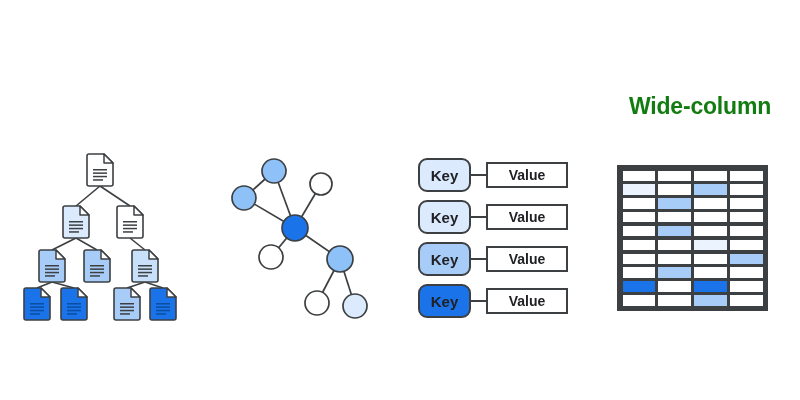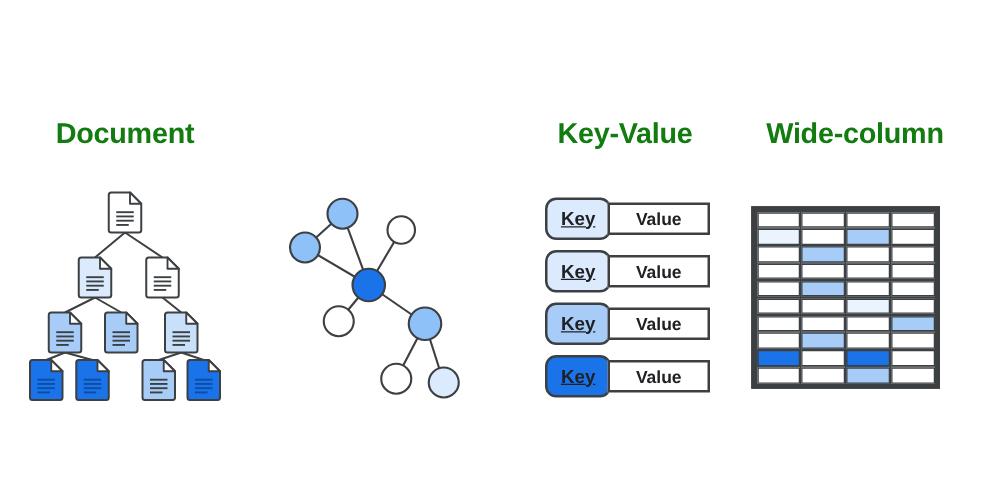--- a/index.html
+++ b/index.html
@@ -6,42 +6,42 @@
   body{
     width:800px;height:400px;background:#ffffff;
     font-family:"Liberation Sans",sans-serif;
     overflow:hidden;position:relative;
   }
   .stage{position:absolute;inset:0;}
   .panel{position:absolute;top:0;height:400px;width:200px;}
   #panel-document{left:0;}
   #panel-graph{left:200px;}
   #panel-keyvalue{left:400px;}
-  #panel-widecolumn{left:584px;}
+  #panel-widecolumn{left:600px;}
 
   .panel-title{
     position:absolute;top:93px;left:0;width:200px;
     text-align:center;
     font-size:23px;font-weight:bold;
     color:#127c10;letter-spacing:-0.2px;
     white-space:nowrap;
   }
 
   .art{position:absolute;top:0;left:0;width:200px;height:400px;}
   .art svg{display:block;width:200px;height:400px;}
 
   
   .kv-rows{position:absolute;left:0;top:0;width:200px;height:400px;}
   .kv-row{position:absolute;left:0;width:200px;height:34px;}
   .kv-key{
-    position:absolute;left:36px;top:0;width:53px;height:34px;
+    position:absolute;left:18px;top:0;width:53px;height:34px;
     border:2px solid #3c4043;border-radius:9px;
     box-sizing:border-box;
     display:flex;align-items:center;justify-content:center;
-    font-size:15px;font-weight:bold;color:#202124;text-decoration:underline;
+    font-size:15px;font-weight:bold;color:#202124;
   }
   .kv-link{
     position:absolute;left:71px;top:16px;width:16px;height:2px;
     background:#3c4043;
   }
   .kv-value{
     position:absolute;left:86px;top:4px;width:82px;height:26px;
     border:2px solid #3c4043;background:#ffffff;
     box-sizing:border-box;
     display:flex;align-items:center;justify-content:center;
@@ -61,21 +61,20 @@
     gap:1.5px;padding:1.5px;
   }
   .wc-cell{background:#ffffff;border:1.5px solid #3c4043;box-sizing:border-box;}
 </style>
 </head>
 <body>
 
 <div class="stage">
 
   <section class="panel" id="panel-document">
-    <div class="panel-title">Document</div>
     <div class="art">
       <svg viewBox="0 0 200 400" xmlns="http://www.w3.org/2000/svg">
         <g id="doc-edges" stroke="#3c4043" stroke-width="1.6" fill="none">
             <line x1="100" y1="186" x2="76" y2="206"></line>
             <line x1="100" y1="186" x2="130" y2="206"></line>
             <line x1="76" y1="238" x2="52" y2="250"></line>
             <line x1="76" y1="238" x2="97" y2="250"></line>
             <line x1="130" y1="238" x2="145" y2="250"></line>
             <line x1="52" y1="282" x2="37" y2="288"></line>
             <line x1="52" y1="282" x2="74" y2="288"></line>
@@ -209,21 +208,20 @@
             <circle cx="71" cy="257" r="12" fill="#ffffff" stroke="#3c4043" stroke-width="1.7"></circle>
             <circle cx="140" cy="259" r="13" fill="#8ec1f7" stroke="#3c4043" stroke-width="1.7"></circle>
             <circle cx="117" cy="303" r="12" fill="#ffffff" stroke="#3c4043" stroke-width="1.7"></circle>
             <circle cx="155" cy="306" r="12" fill="#dbeafd" stroke="#3c4043" stroke-width="1.7"></circle>
           </g>
       </svg>
     </div>
   </section>
 
   <section class="panel" id="panel-keyvalue">
-    <div class="panel-title">Key-Value</div>
     <div class="kv-rows" id="kv-rows">
         <div class="kv-row" style="top: 158px;">
           <div class="kv-link"></div>
           <div class="kv-key" style="background: rgb(219, 234, 253);">Key</div>
           <div class="kv-value">Value</div>
         </div>
         <div class="kv-row" style="top: 200px;">
           <div class="kv-link"></div>
           <div class="kv-key" style="background: rgb(219, 234, 253);">Key</div>
           <div class="kv-value">Value</div>

